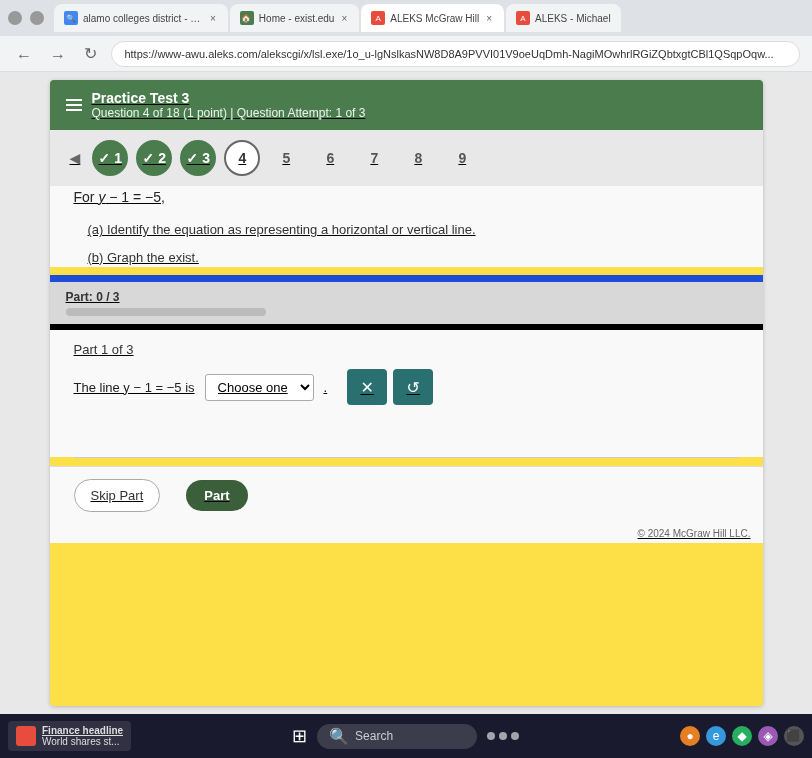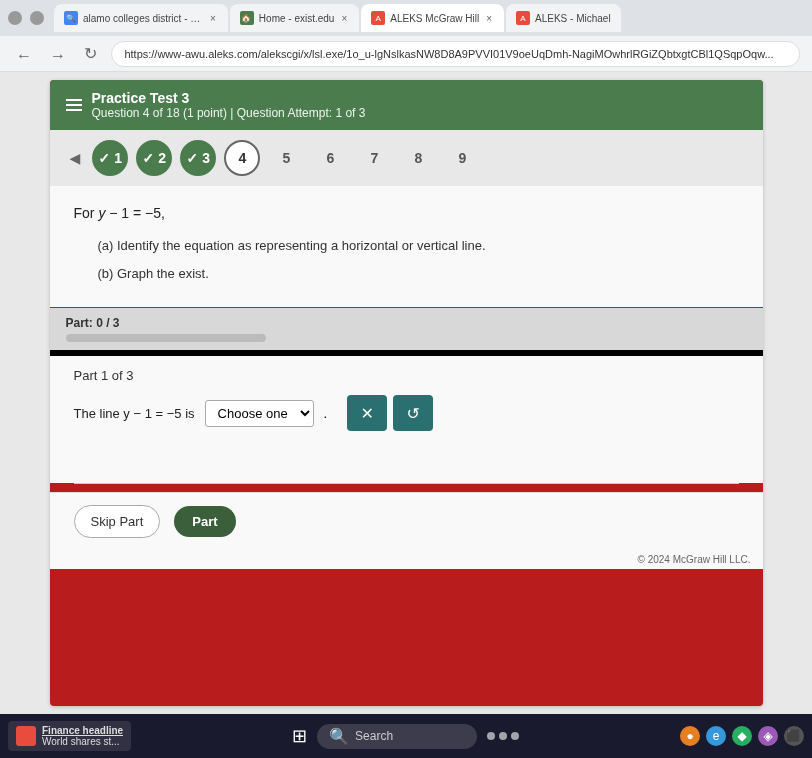--- a/index.html
+++ b/index.html
@@ -116,25 +116,26 @@
     .main-content {
       background: #e8e8e8;
       width: 100%;
       height: calc(758px - 72px - 44px);
       display: flex;
       justify-content: center;
       padding: 8px 20px;
     }
 
     .aleks-panel {
-      background: #b91c1c;
+      background: #fde047;
       width: 713px;
       border-radius: 4px;
       overflow: hidden;
       box-shadow: 0 1px 4px rgba(0,0,0,0.2);
+      text-decoration: underline;
     }
 
     .aleks-header {
       background: #4a7c4e;
       color: white;
       padding: 10px 16px;
       display: flex;
       align-items: center;
       gap: 10px;
     }
@@ -209,44 +210,44 @@
     }
 
     .q-num.unvisited {
       background: transparent;
       color: #555;
       border: none;
     }
 
     
     .question-body {
-      padding: 16px 24px;
+      padding: 0 24px;
       background: #f9f9f9;
     }
 
     .question-text {
       font-size: 14px;
       color: #222;
       margin-bottom: 12px;
       line-height: 1.6;
     }
 
     .sub-question {
-      margin-left: 24px;
+      margin-left: 14px;
       margin-bottom: 8px;
       font-size: 13px;
       color: #333;
       line-height: 1.5;
     }
 
     
     .progress-section {
       background: #d8d8d8;
       padding: 8px 16px;
-      border-top: 1px solid #1d4ed8;
+      border-top: 7px solid #1d4ed8;
     }
 
     .progress-label {
       font-size: 12px;
       font-weight: bold;
       color: #333;
       margin-bottom: 4px;
     }
 
     .progress-bar-bg {
@@ -322,21 +323,21 @@
       padding: 20px 24px;
       background: #f9f9f9;
       min-height: 40px;
     }
 
     
     .bottom-bar {
       padding: 12px 24px;
       display: flex;
       align-items: center;
-      gap: 14px;
+      gap: 26px;
       background: #f9f9f9;
       border-top: 1px solid #ddd;
     }
 
     .skip-btn {
       background: white;
       border: 1px solid #aaa;
       padding: 8px 16px;
       border-radius: 20px;
       font-size: 13px;

